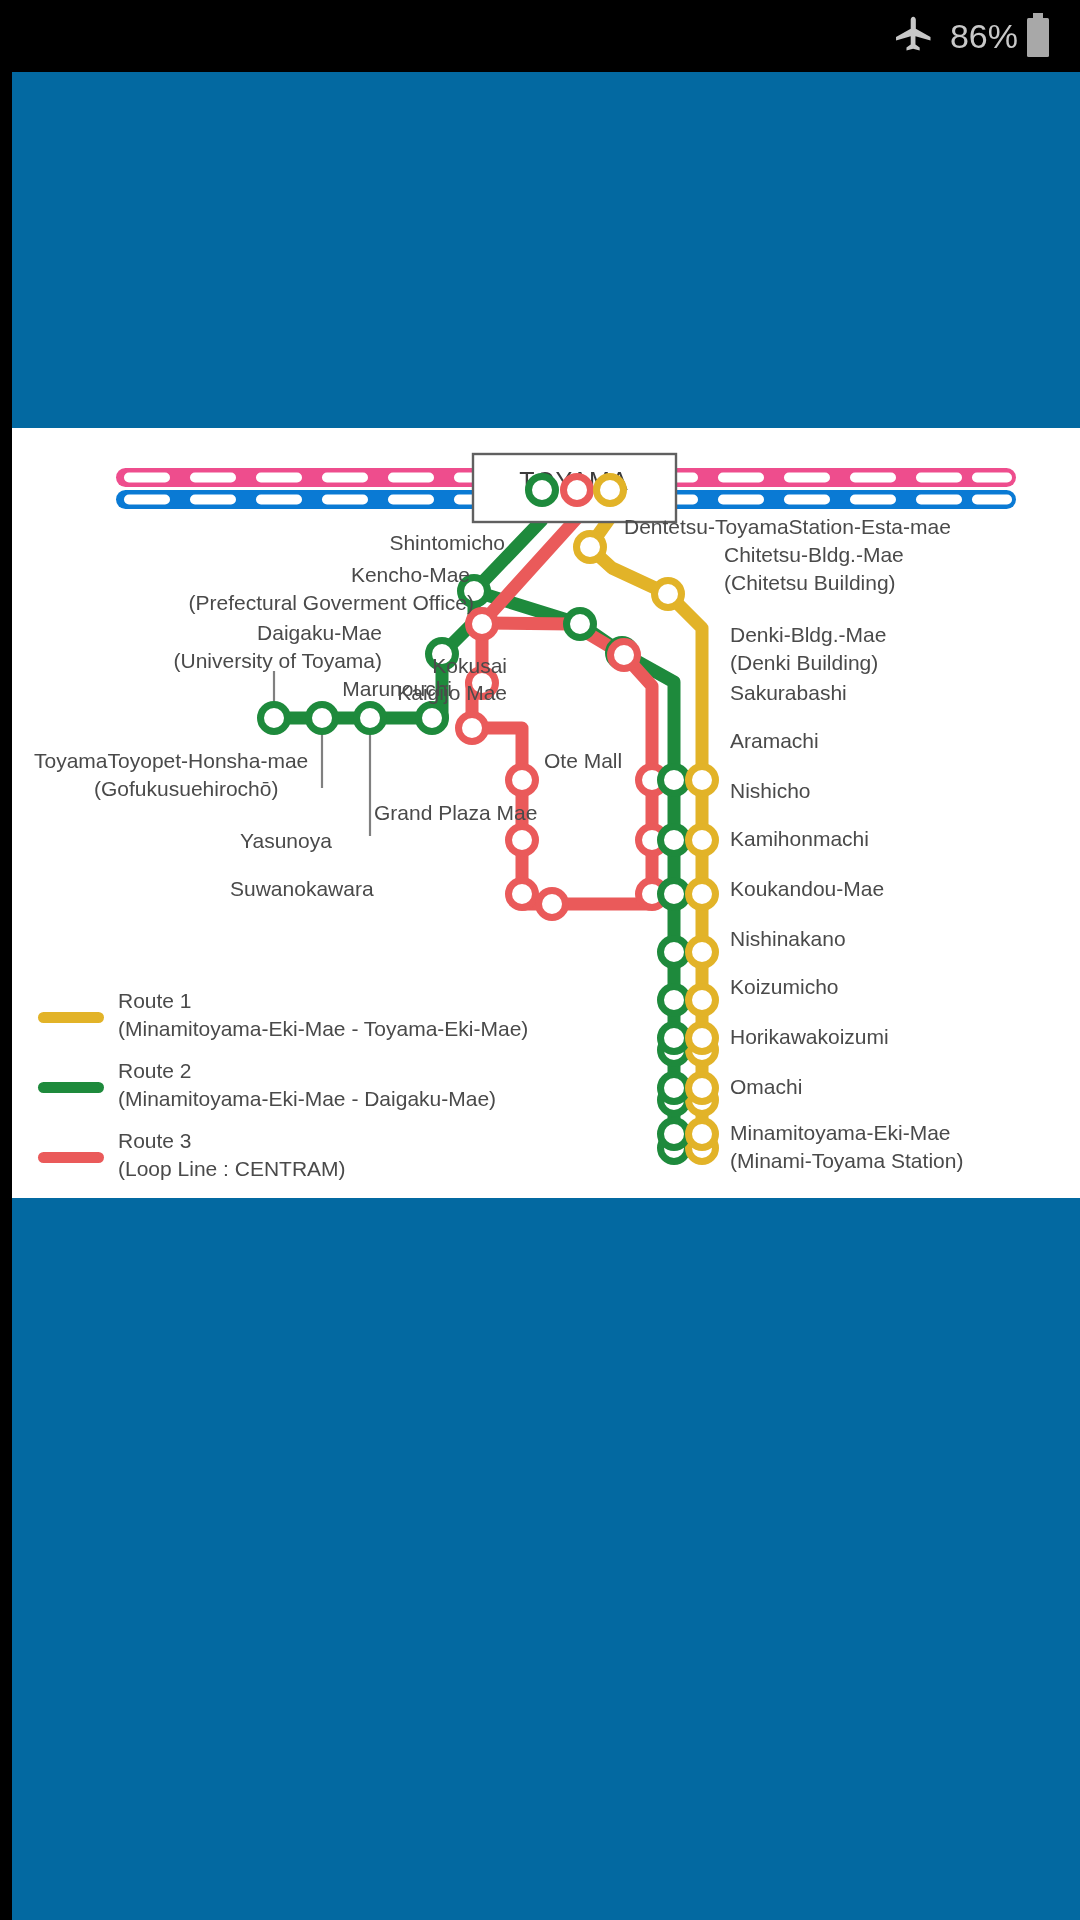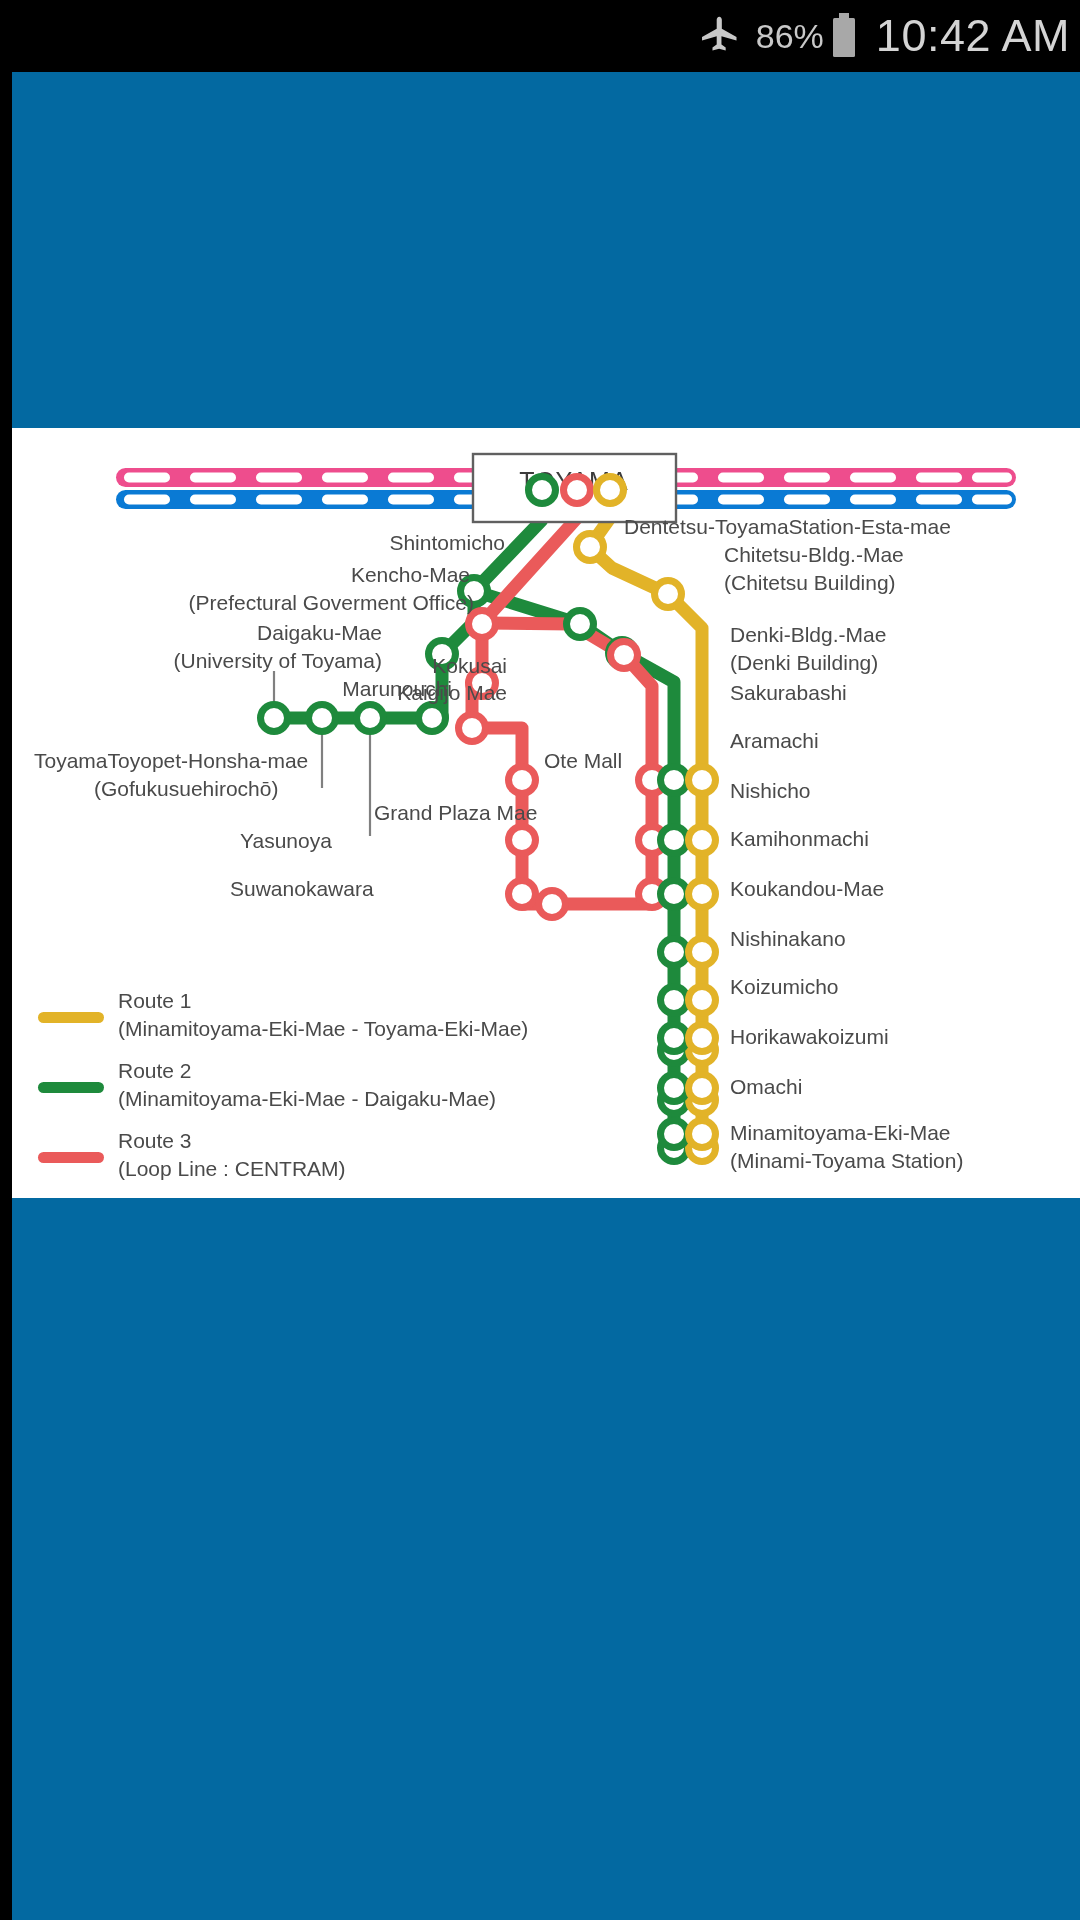--- a/index.html
+++ b/index.html
@@ -39,21 +39,20 @@
         <path fill="#c8c8c8" d="M21 14.5v-2l-8-4.5V3.2c0-.9-.6-1.7-1.4-1.7S10.2 2.3 10.2 3.2V8L2.2 12.5v2l8-2.4v4.6l-2.3 1.6v1.6l3.6-1 3.6 1v-1.6L12.8 16.7v-4.6l8.2 2.4z"></path>
       </svg>
     </span>
     <span class="sb-batt-pct">86%</span>
     <span class="sb-item sb-batt-icon">
       <svg width="28" height="46" viewBox="0 0 28 46" aria-hidden="true">
         <rect x="9" y="0" width="10" height="6" fill="#a8a8a8"></rect>
         <rect x="3" y="5" width="22" height="39" rx="1.5" fill="#a8a8a8"></rect>
       </svg>
     </span>
-    <span class="sb-clock">10:42 AM</span>
   </div>
 
   <div id="mapsheet">
     <svg id="mapsvg" viewBox="0 0 1080 770">
 
       <rect x="0" y="0" width="1080" height="770" fill="#ffffff"></rect>
 
       <g>
         <rect x="104" y="40" width="900" height="19" rx="9.5" fill="#ee4d8d"></rect>
         <g fill="#ffffff">

